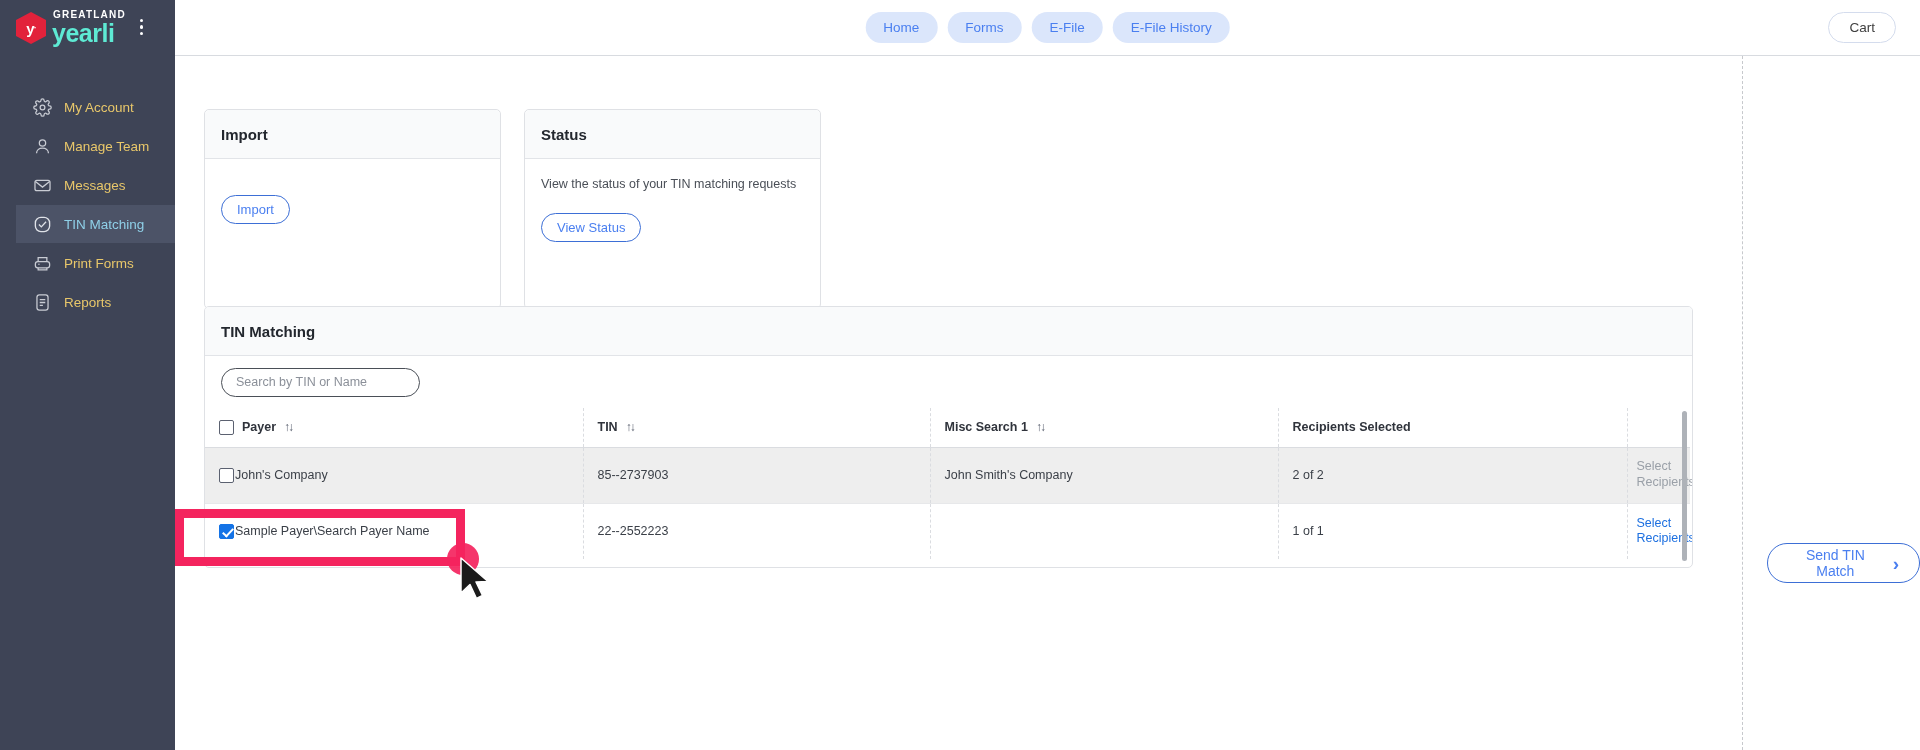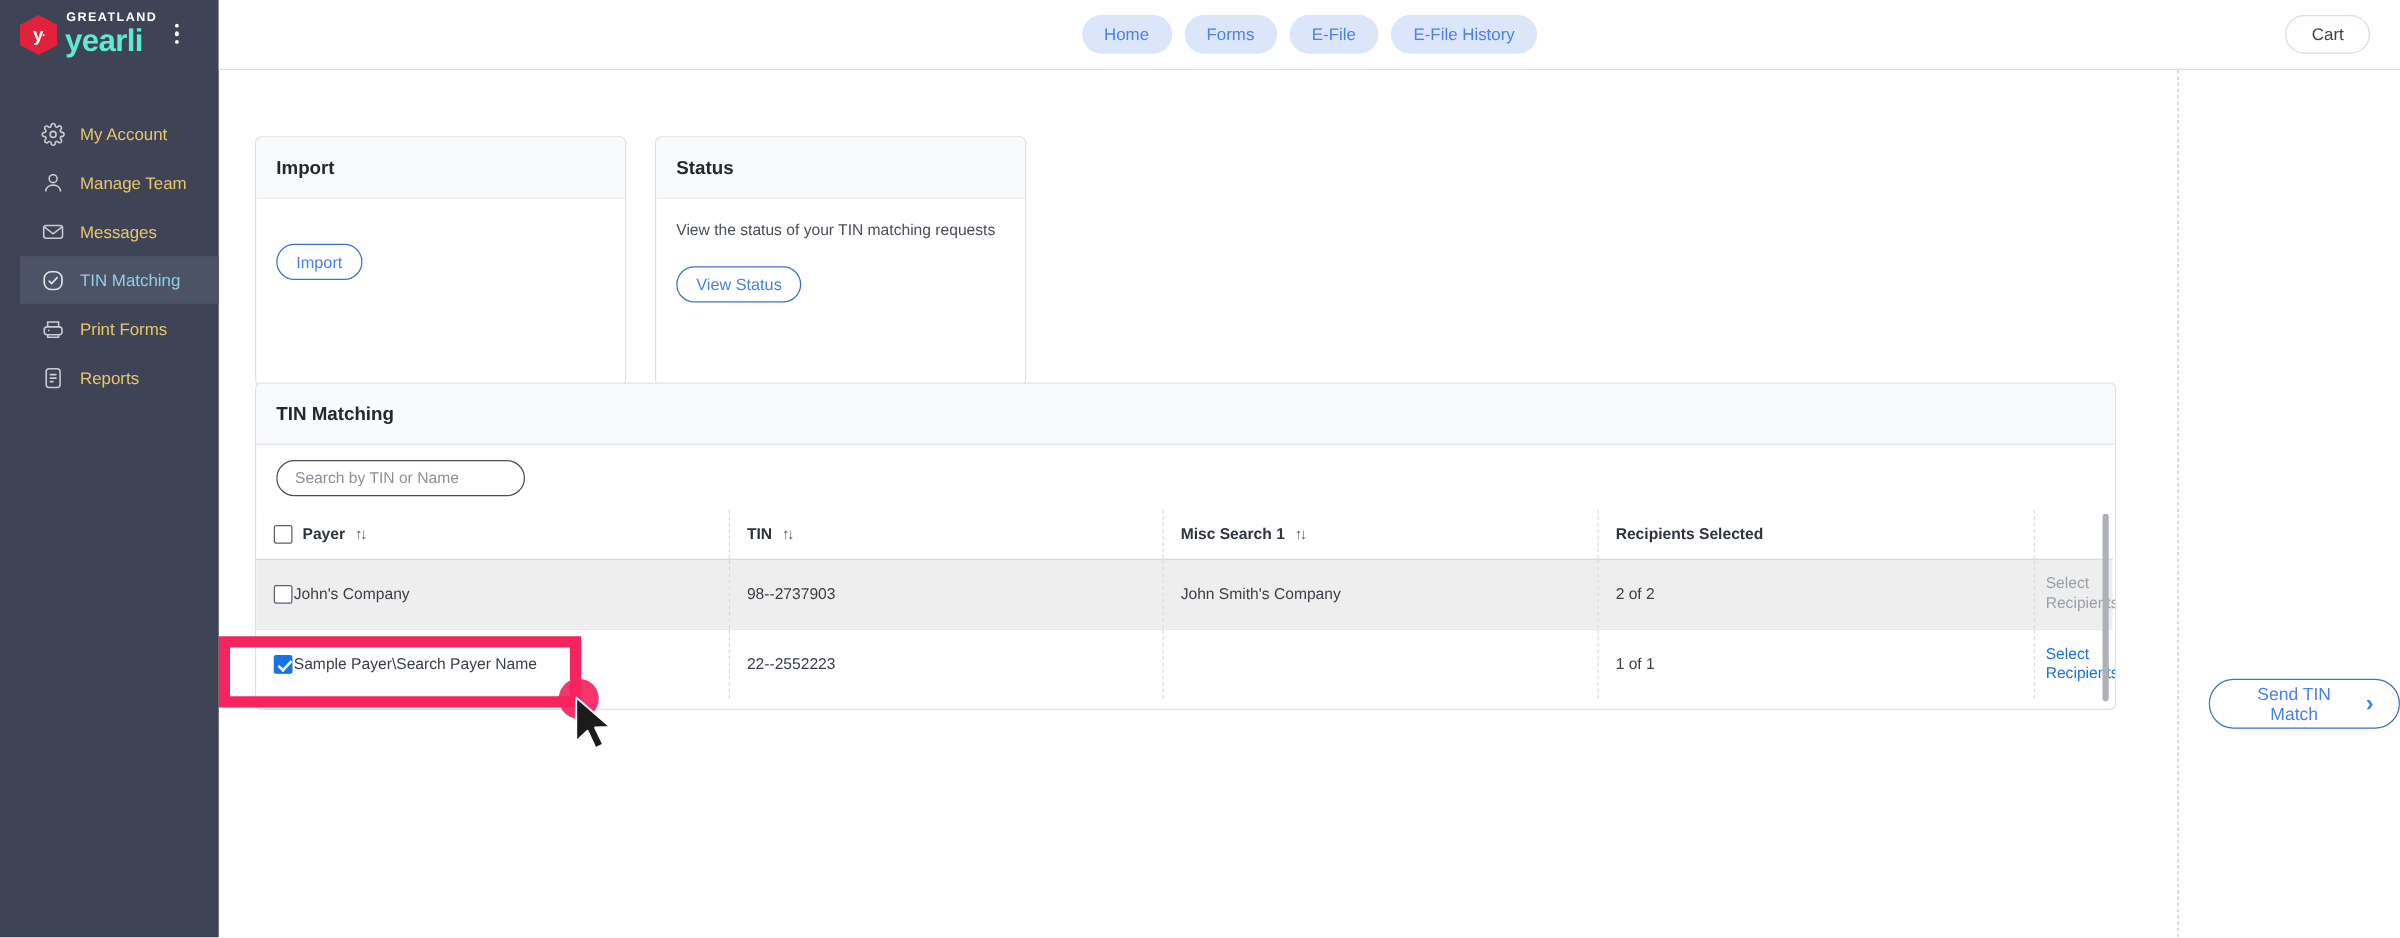--- a/index.html
+++ b/index.html
@@ -374,21 +374,21 @@
           </tr>
         </thead>
         <tbody>
           <tr class="striped">
             <td>
               <span class="payer-cell">
                 <span class="cbox"></span>
                 <span>John's Company</span>
               </span>
             </td>
-            <td>98--2737903</td>
+            <td>85--2737903</td>
             <td>John Smith's Company</td>
             <td>2 of 2</td>
             <td class="act-cell">
               <span class="link disabled">Select Recipients</span>
             </td>
           </tr>
           <tr class="plain">
             <td>
               <span class="payer-cell">
                 <span class="cbox checked"></span>

